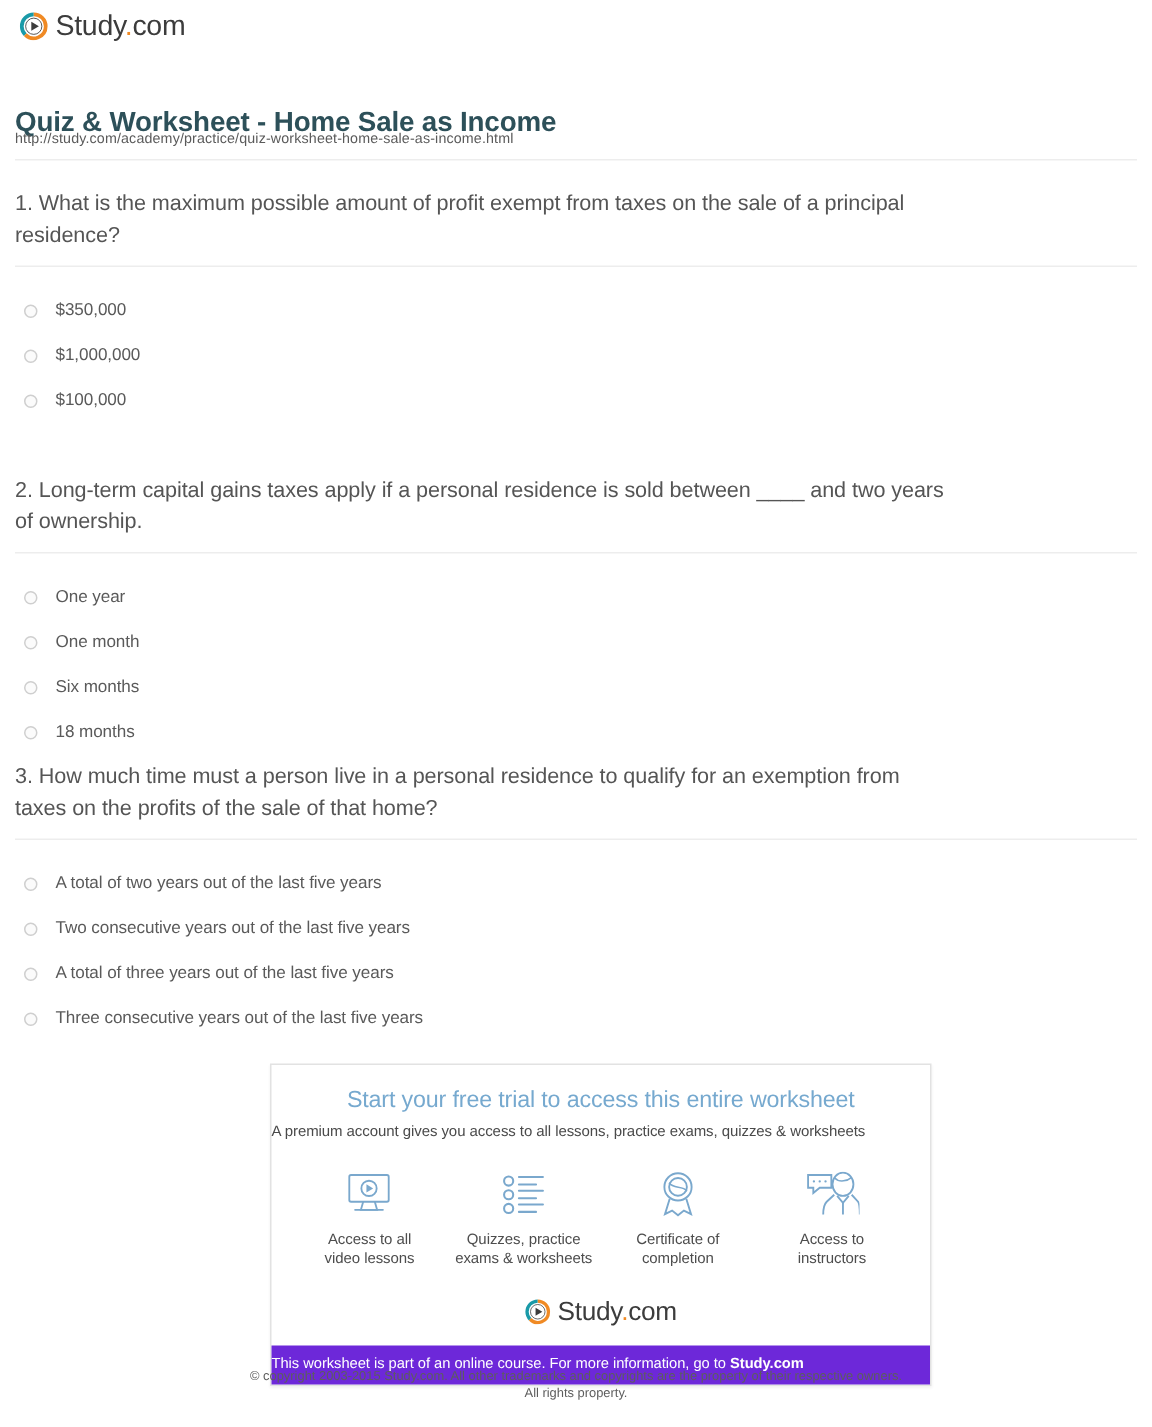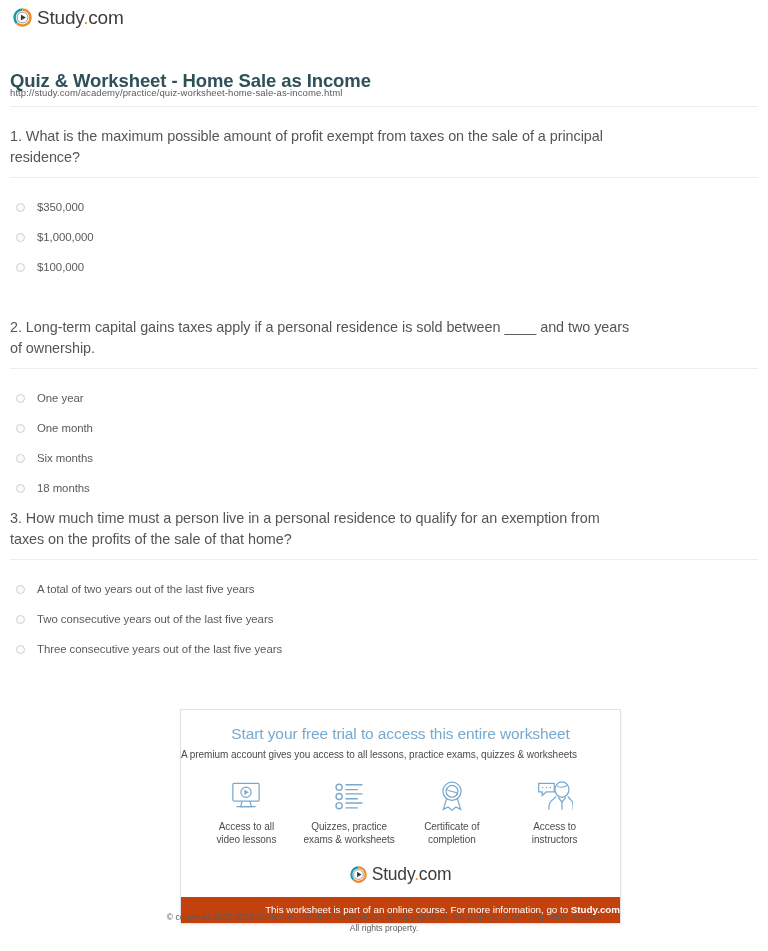--- a/index.html
+++ b/index.html
@@ -64,21 +64,21 @@
   .feature { width: 104px; text-align: center; }
   .feature-icon { height: 34px; display: flex; align-items: flex-end; justify-content: center; }
   .feature-icon svg { display: block; }
   .feature-label {
     margin-top: 8px; font-size: 10px; color: #4d4d4d; line-height: 13px; letter-spacing: -0.05px;
   }
   .promo-logo { display: flex; align-items: center; justify-content: center; gap: 5px; margin-top: 20px; padding-bottom: 13px; }
   .promo-logo .brand-mark { width: 17px; height: 17px; }
   .promo-logo .brand-text { font-size: 17.5px; }
   .promo-bar {
-    background: #c2410c; color: #ffffff; text-align: right;
+    background: #6d28d9; color: #ffffff; text-align: left;
     font-size: 9.8px; padding: 7px 0 8px; letter-spacing: -0.02px;
   }
   .promo-bar b { font-weight: bold; }
 
   .copyright {
     position: absolute; left: 0; top: 912px; width: 768px;
     text-align: center; font-size: 8.6px; color: #5d5d5d; line-height: 11px;
   }
 </style>
 </head>
@@ -152,20 +152,24 @@
       <div class="opt">
         <span class="radio"></span>
         <span class="opt-label">A total of two years out of the last five years</span>
       </div>
       <div class="opt">
         <span class="radio"></span>
         <span class="opt-label">Two consecutive years out of the last five years</span>
       </div>
       <div class="opt">
         <span class="radio"></span>
+        <span class="opt-label">A total of three years out of the last five years</span>
+      </div>
+      <div class="opt">
+        <span class="radio"></span>
         <span class="opt-label">Three consecutive years out of the last five years</span>
       </div>
     </div>
   </div>
 
   <div class="promo">
     <div class="promo-title">Start your free trial to access this entire worksheet</div>
     <div class="promo-sub">A premium account gives you access to all lessons, practice exams, quizzes &amp; worksheets</div>
 
     <div class="features">

